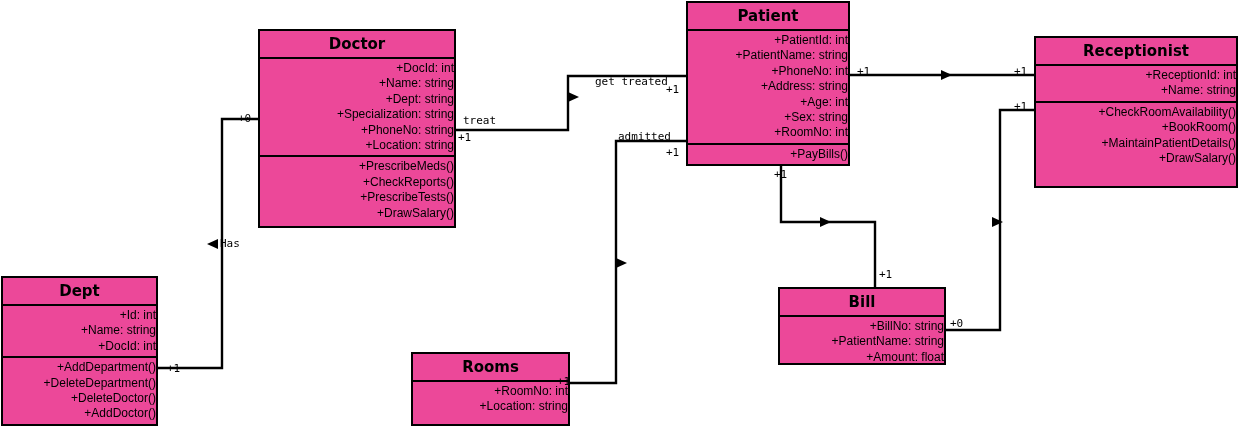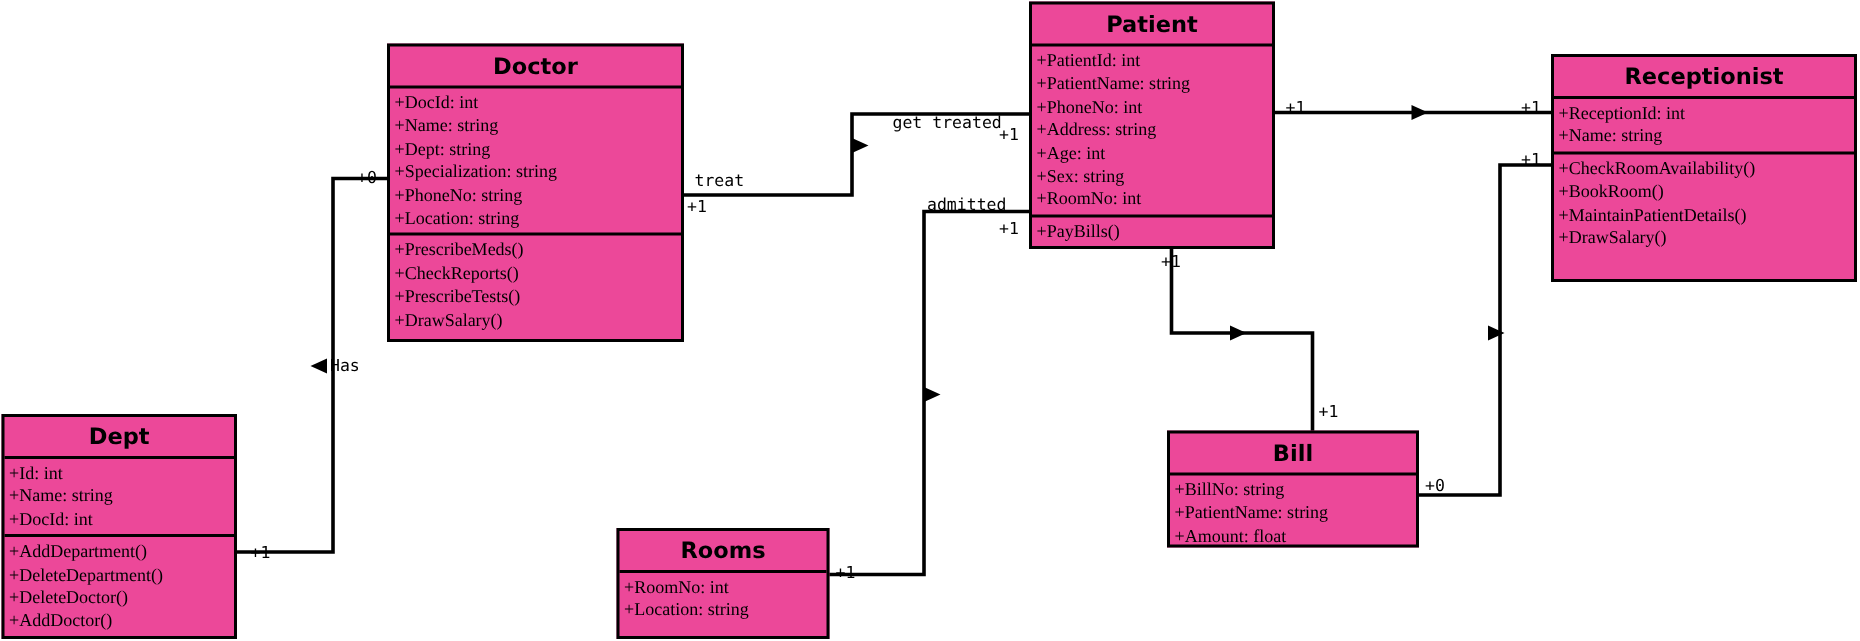--- a/index.html
+++ b/index.html
@@ -27,28 +27,29 @@
     height:26px;
     color:#000000;
     white-space:nowrap;
     overflow:hidden;
   }
   .cls-sec{
     border-top:2px solid #000000;
     padding:2px 0 2px 0;
   }
   .cls-row{
-    font-family:Liberation Serif, serif;
+    font-family:Liberation Sans, sans-serif;
     font-size:12px;
     line-height:15.4px;
     height:15.4px;
     color:#000000;
     white-space:nowrap;
     padding-left:3px;
     overflow:hidden;
+    text-align:right;
   }
   .edge-label{
     position:absolute;
     font-family:"DejaVu Sans Mono","Liberation Mono",monospace;
     font-size:11px;
     line-height:12px;
     color:#000000;
     white-space:nowrap;
   }
   .mult{
@@ -151,21 +152,21 @@
       <div class="cls-row">+Name: string</div>
     </div>
     <div class="cls-sec">
       <div class="cls-row">+CheckRoomAvailability()</div>
       <div class="cls-row">+BookRoom()</div>
       <div class="cls-row">+MaintainPatientDetails()</div>
       <div class="cls-row">+DrawSalary()</div>
     </div>
   </div>
 
-  <div class="umlclass" style="left:411px;top:352px;width:142px;height:74px;">
+  <div class="umlclass" style="left:411px;top:352px;width:159px;height:74px;">
     <div class="cls-title">Rooms</div>
     <div class="cls-sec">
       <div class="cls-row">+RoomNo: int</div>
       <div class="cls-row">+Location: string</div>
     </div>
   </div>
 
   <div class="umlclass" style="left:778px;top:287px;width:168px;height:78px;">
     <div class="cls-title">Bill</div>
     <div class="cls-sec">

